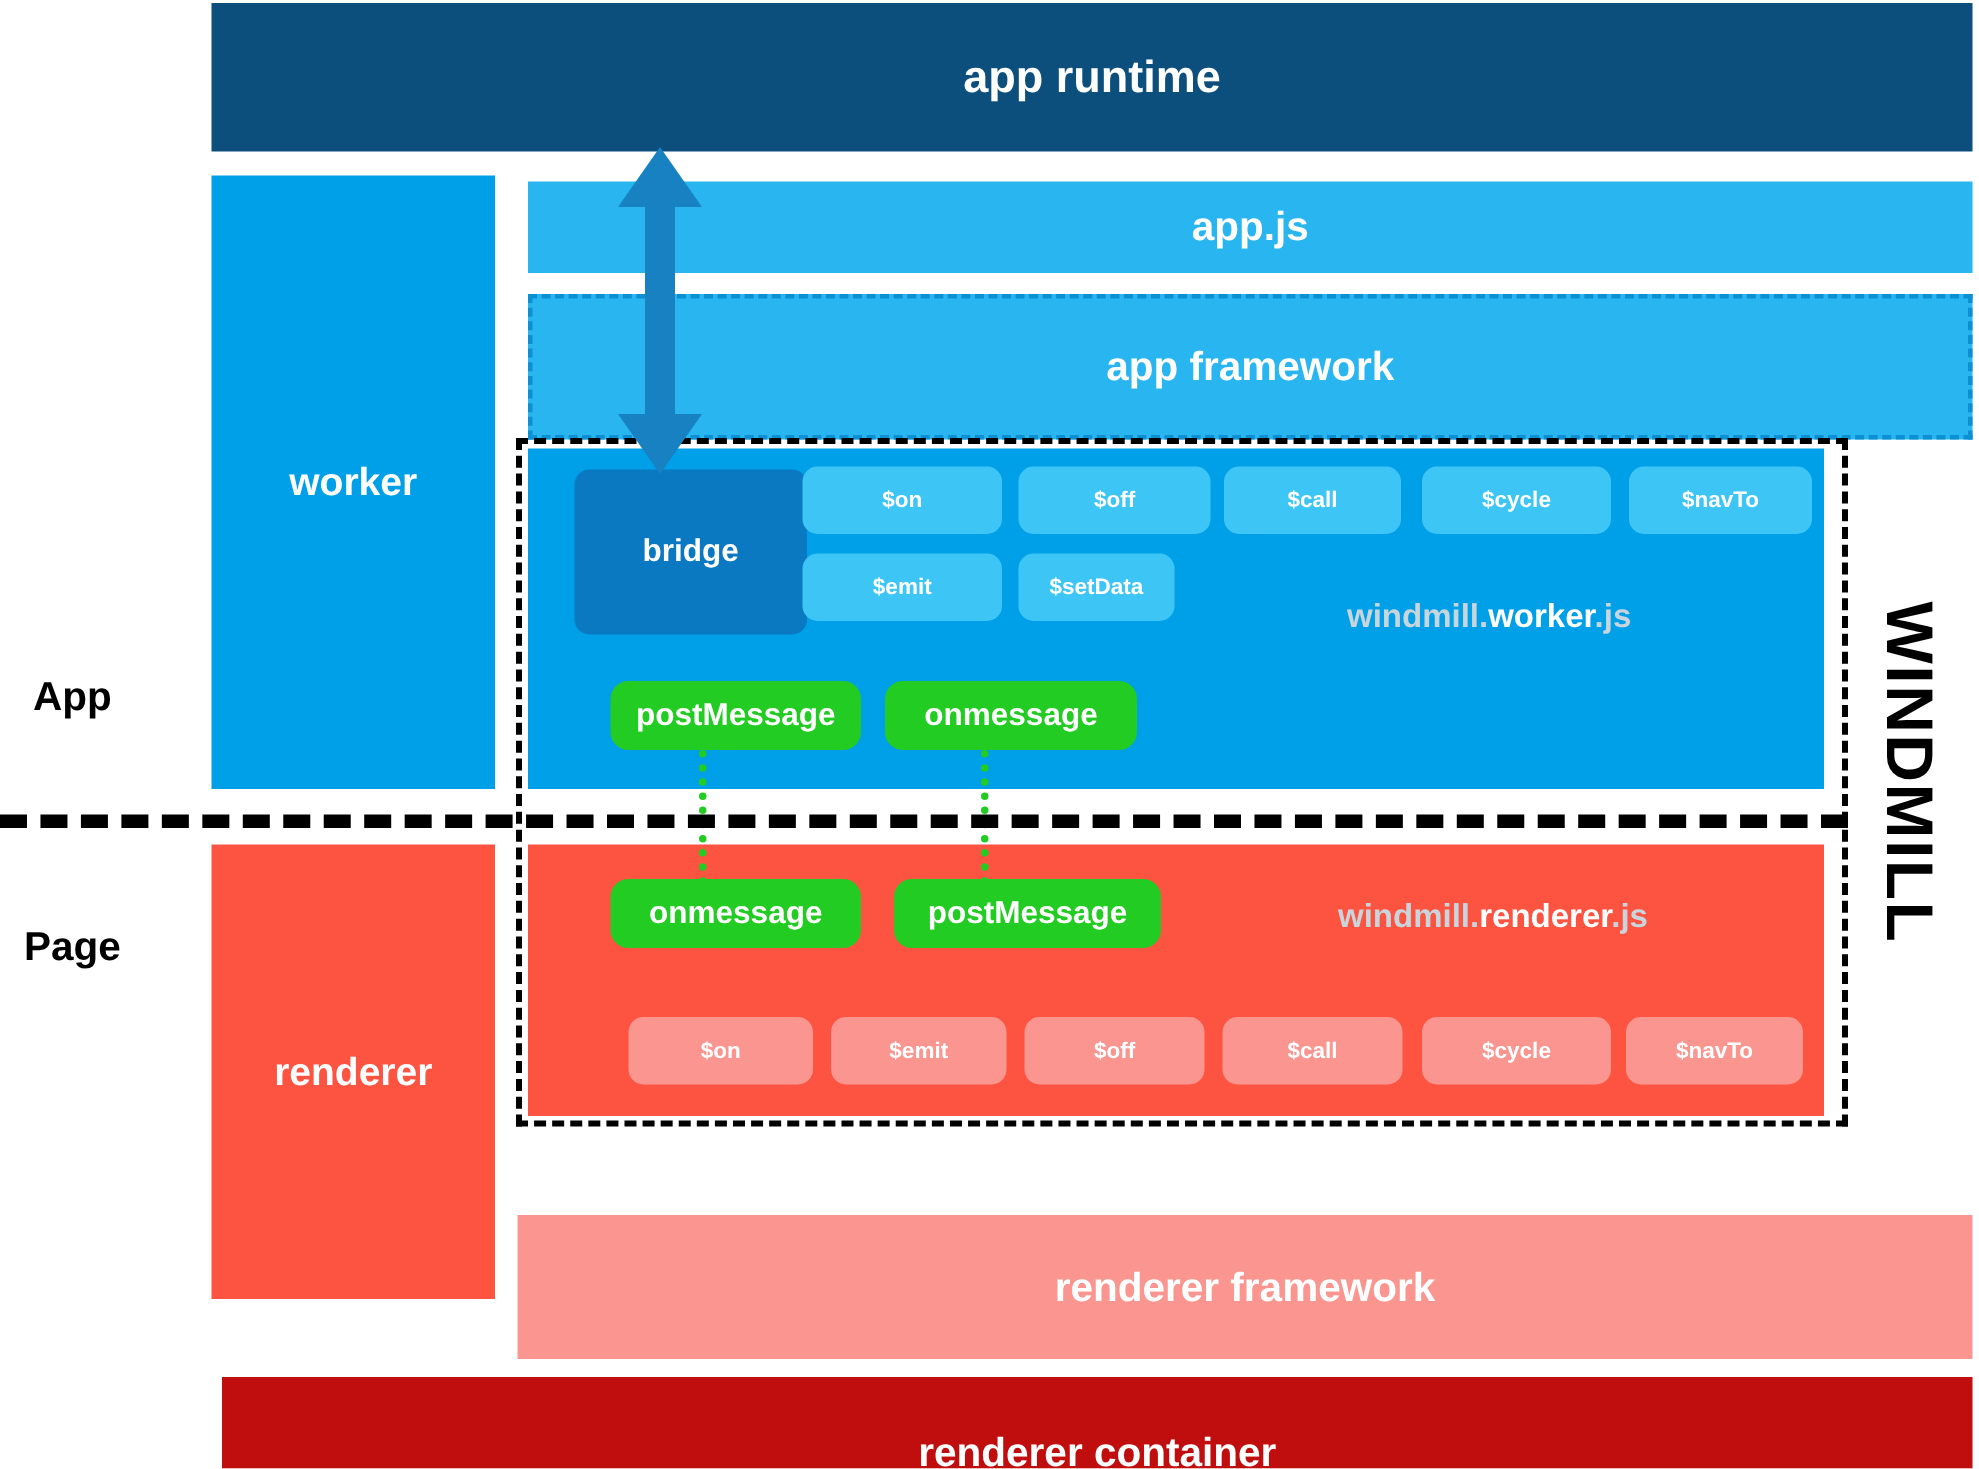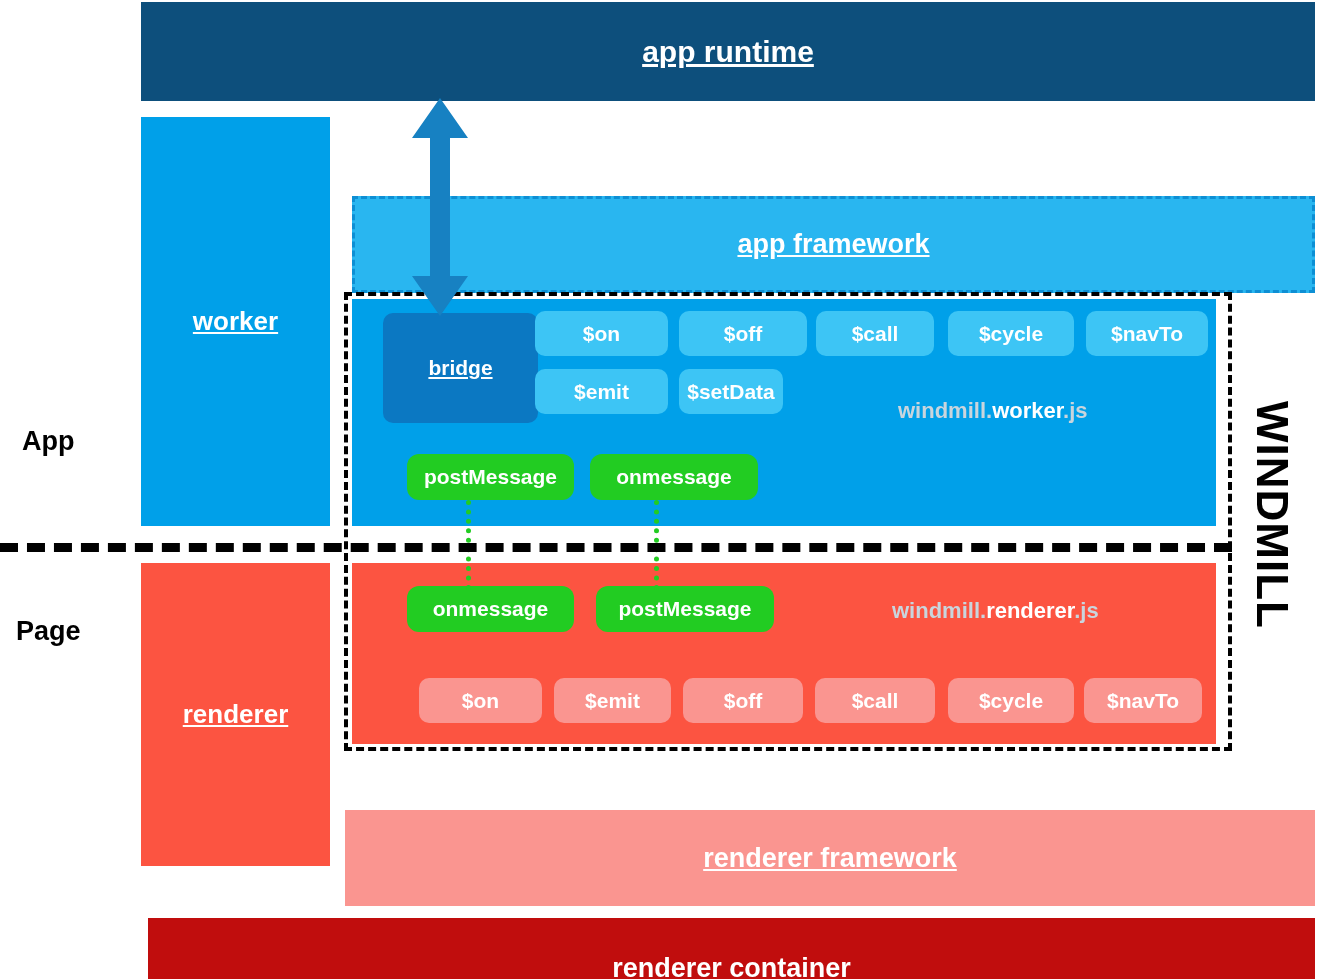--- a/index.html
+++ b/index.html
@@ -22,21 +22,20 @@
 
   .box {
     position: absolute;
     box-sizing: border-box;
     display: flex;
     align-items: center;
     justify-content: center;
     color: #ffffff;
     font-weight: bold;
     white-space: nowrap;
-    text-decoration: underline;
   }
 
   
   #app-runtime {
     left: 141px;
     top: 2px;
     width: 1174px;
     height: 99px;
     background: #0d4f7c;
     font-size: 30px;
@@ -123,21 +122,21 @@
   
   .pill {
     position: absolute;
     box-sizing: border-box;
     display: flex;
     align-items: center;
     justify-content: center;
     border-radius: 10px;
     color: #ffffff;
     font-weight: bold;
-    font-size: 21px;
+    font-size: 15px;
     height: 45px;
     white-space: nowrap;
   }
   .pill-worker { background: #3dc5f5; }
   .pill-renderer { background: #fa9590; }
   .pill-green {
     background: #22cc22;
     border-radius: 12px;
     height: 46px;
     font-size: 21px;
@@ -176,21 +175,21 @@
   }
 
   
   .side-label {
     position: absolute;
     font-size: 27px;
     font-weight: bold;
     color: #000000;
     white-space: nowrap;
   }
-  #label-app  { left: 22px; top: 426px; }
+  #label-app  { left: 22px; top: 449px; }
   #label-page { left: 16px; top: 616px; }
 
   
   #app-page-divider {
     position: absolute;
     left: 0px;
     top: 543px;
     width: 1232px;
     height: 0px;
     border-top: 9px dashed #000000;
@@ -234,20 +233,21 @@
 <body>
 
 <div id="stage">
 
   <div class="box" id="app-runtime">app runtime</div>
 
   <div class="box" id="worker-col">worker</div>
 
   <div class="box" id="renderer-col">renderer</div>
 
+  <div class="box" id="app-js">app.js</div>
 
   <div class="box" id="app-framework">app framework</div>
 
   <div class="box" id="worker-panel">
     <div class="wm-label" style="left:546px; top:99px;">
       <span>windmill.</span><span class="strong">worker</span><span>.js</span>
     </div>
   </div>
 
   <div class="box" id="bridge">bridge</div>

